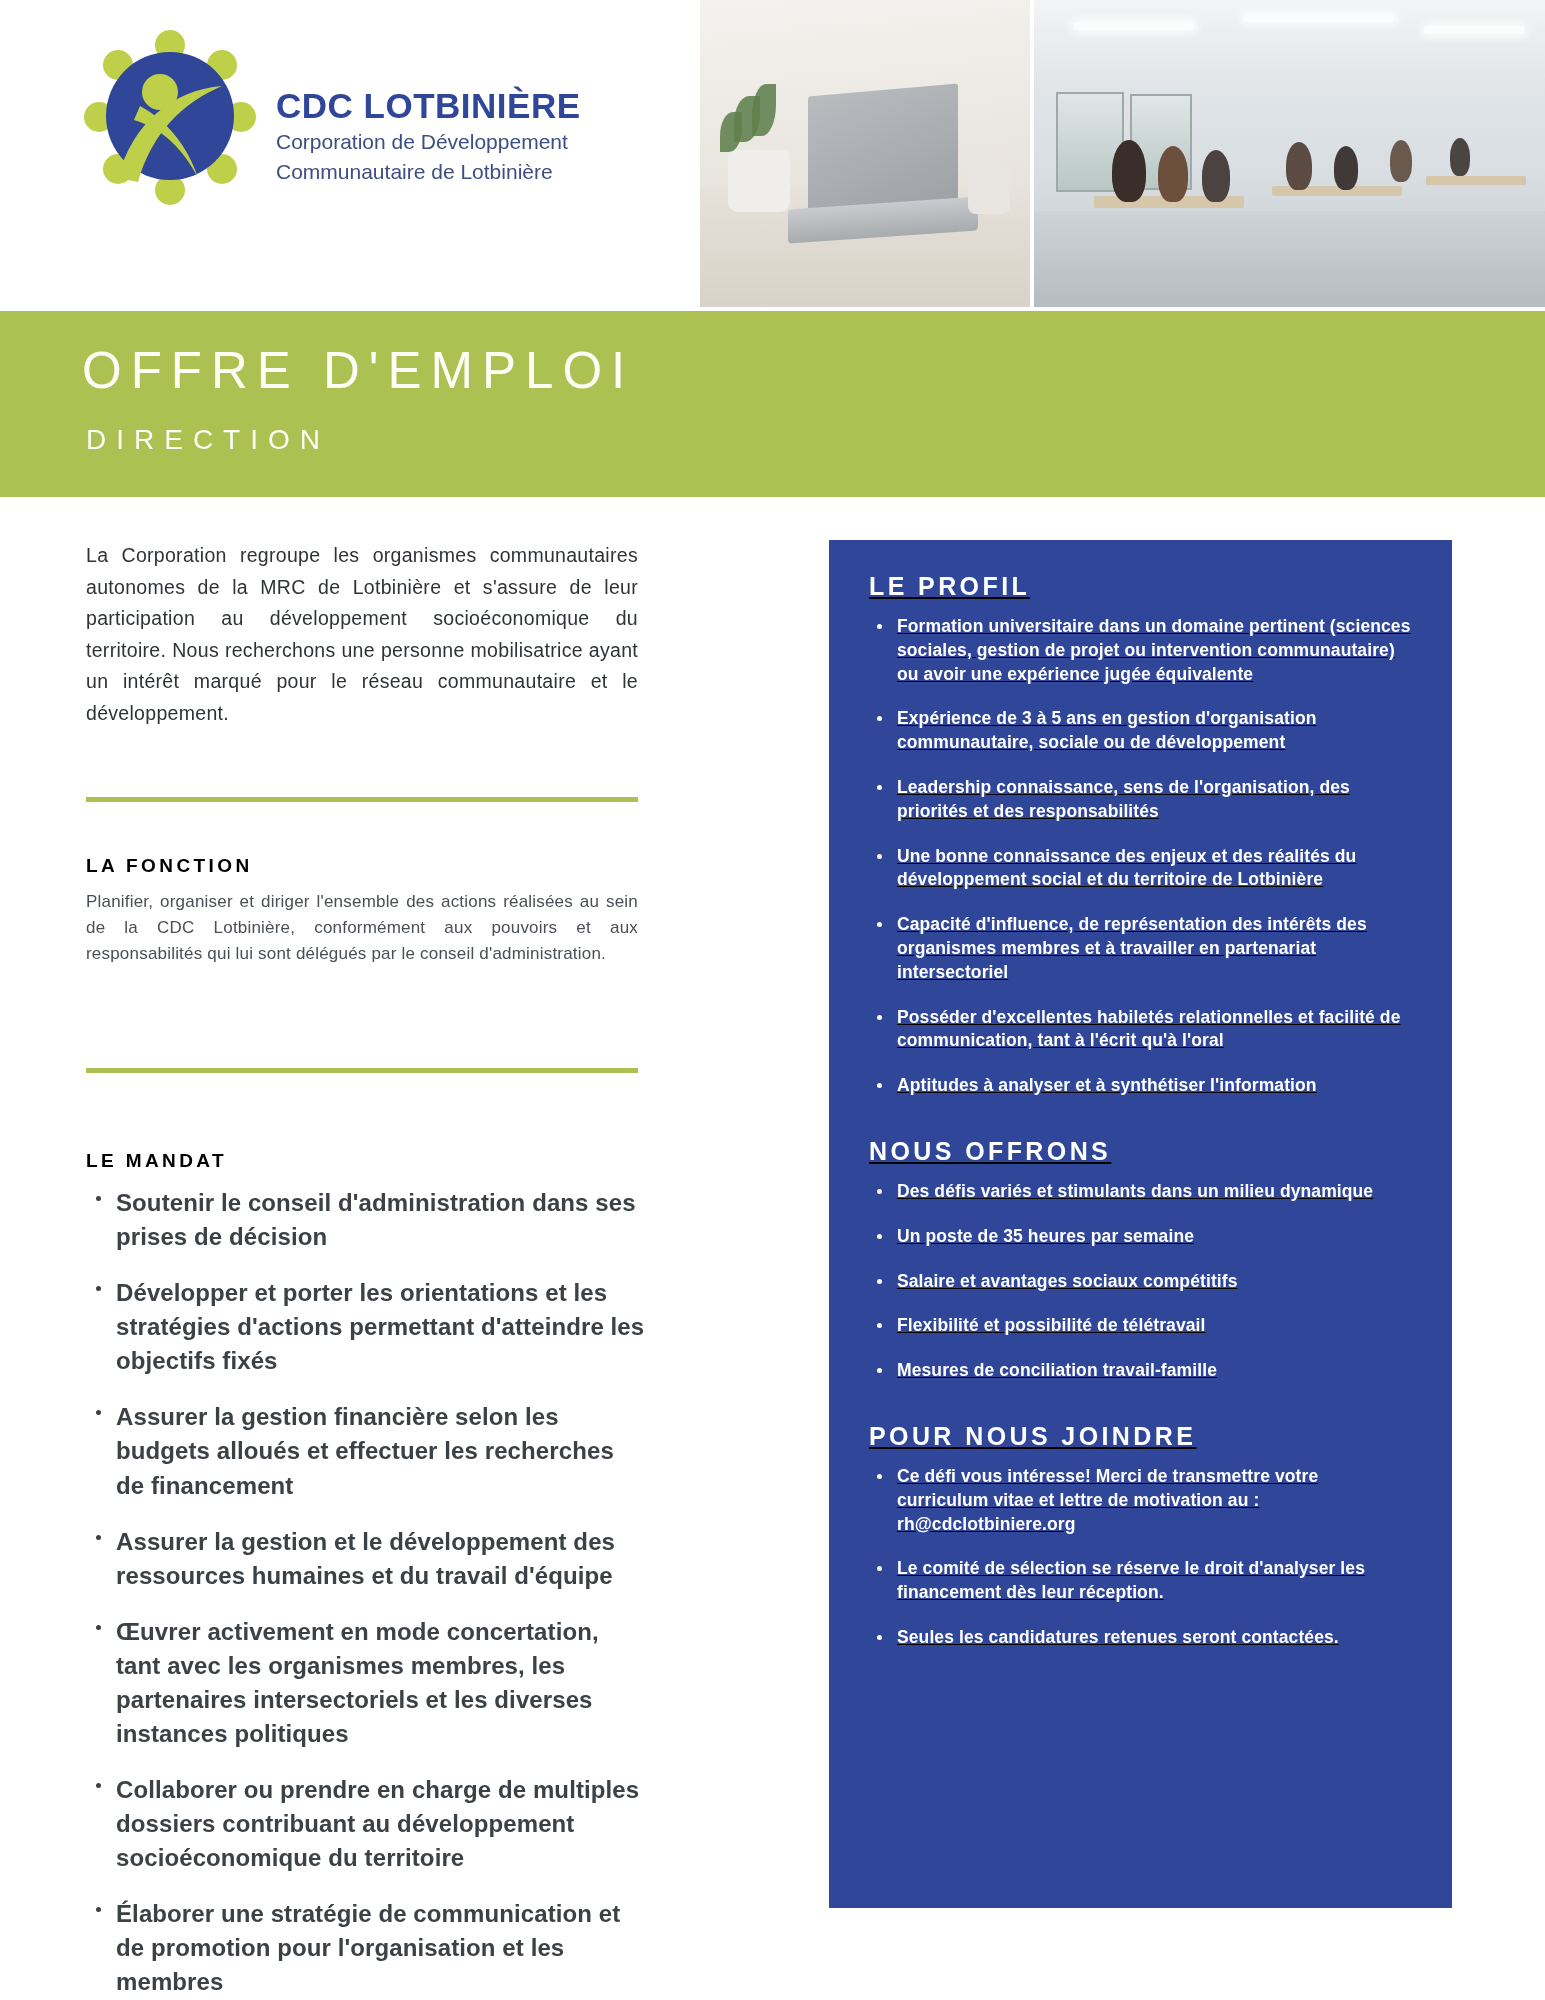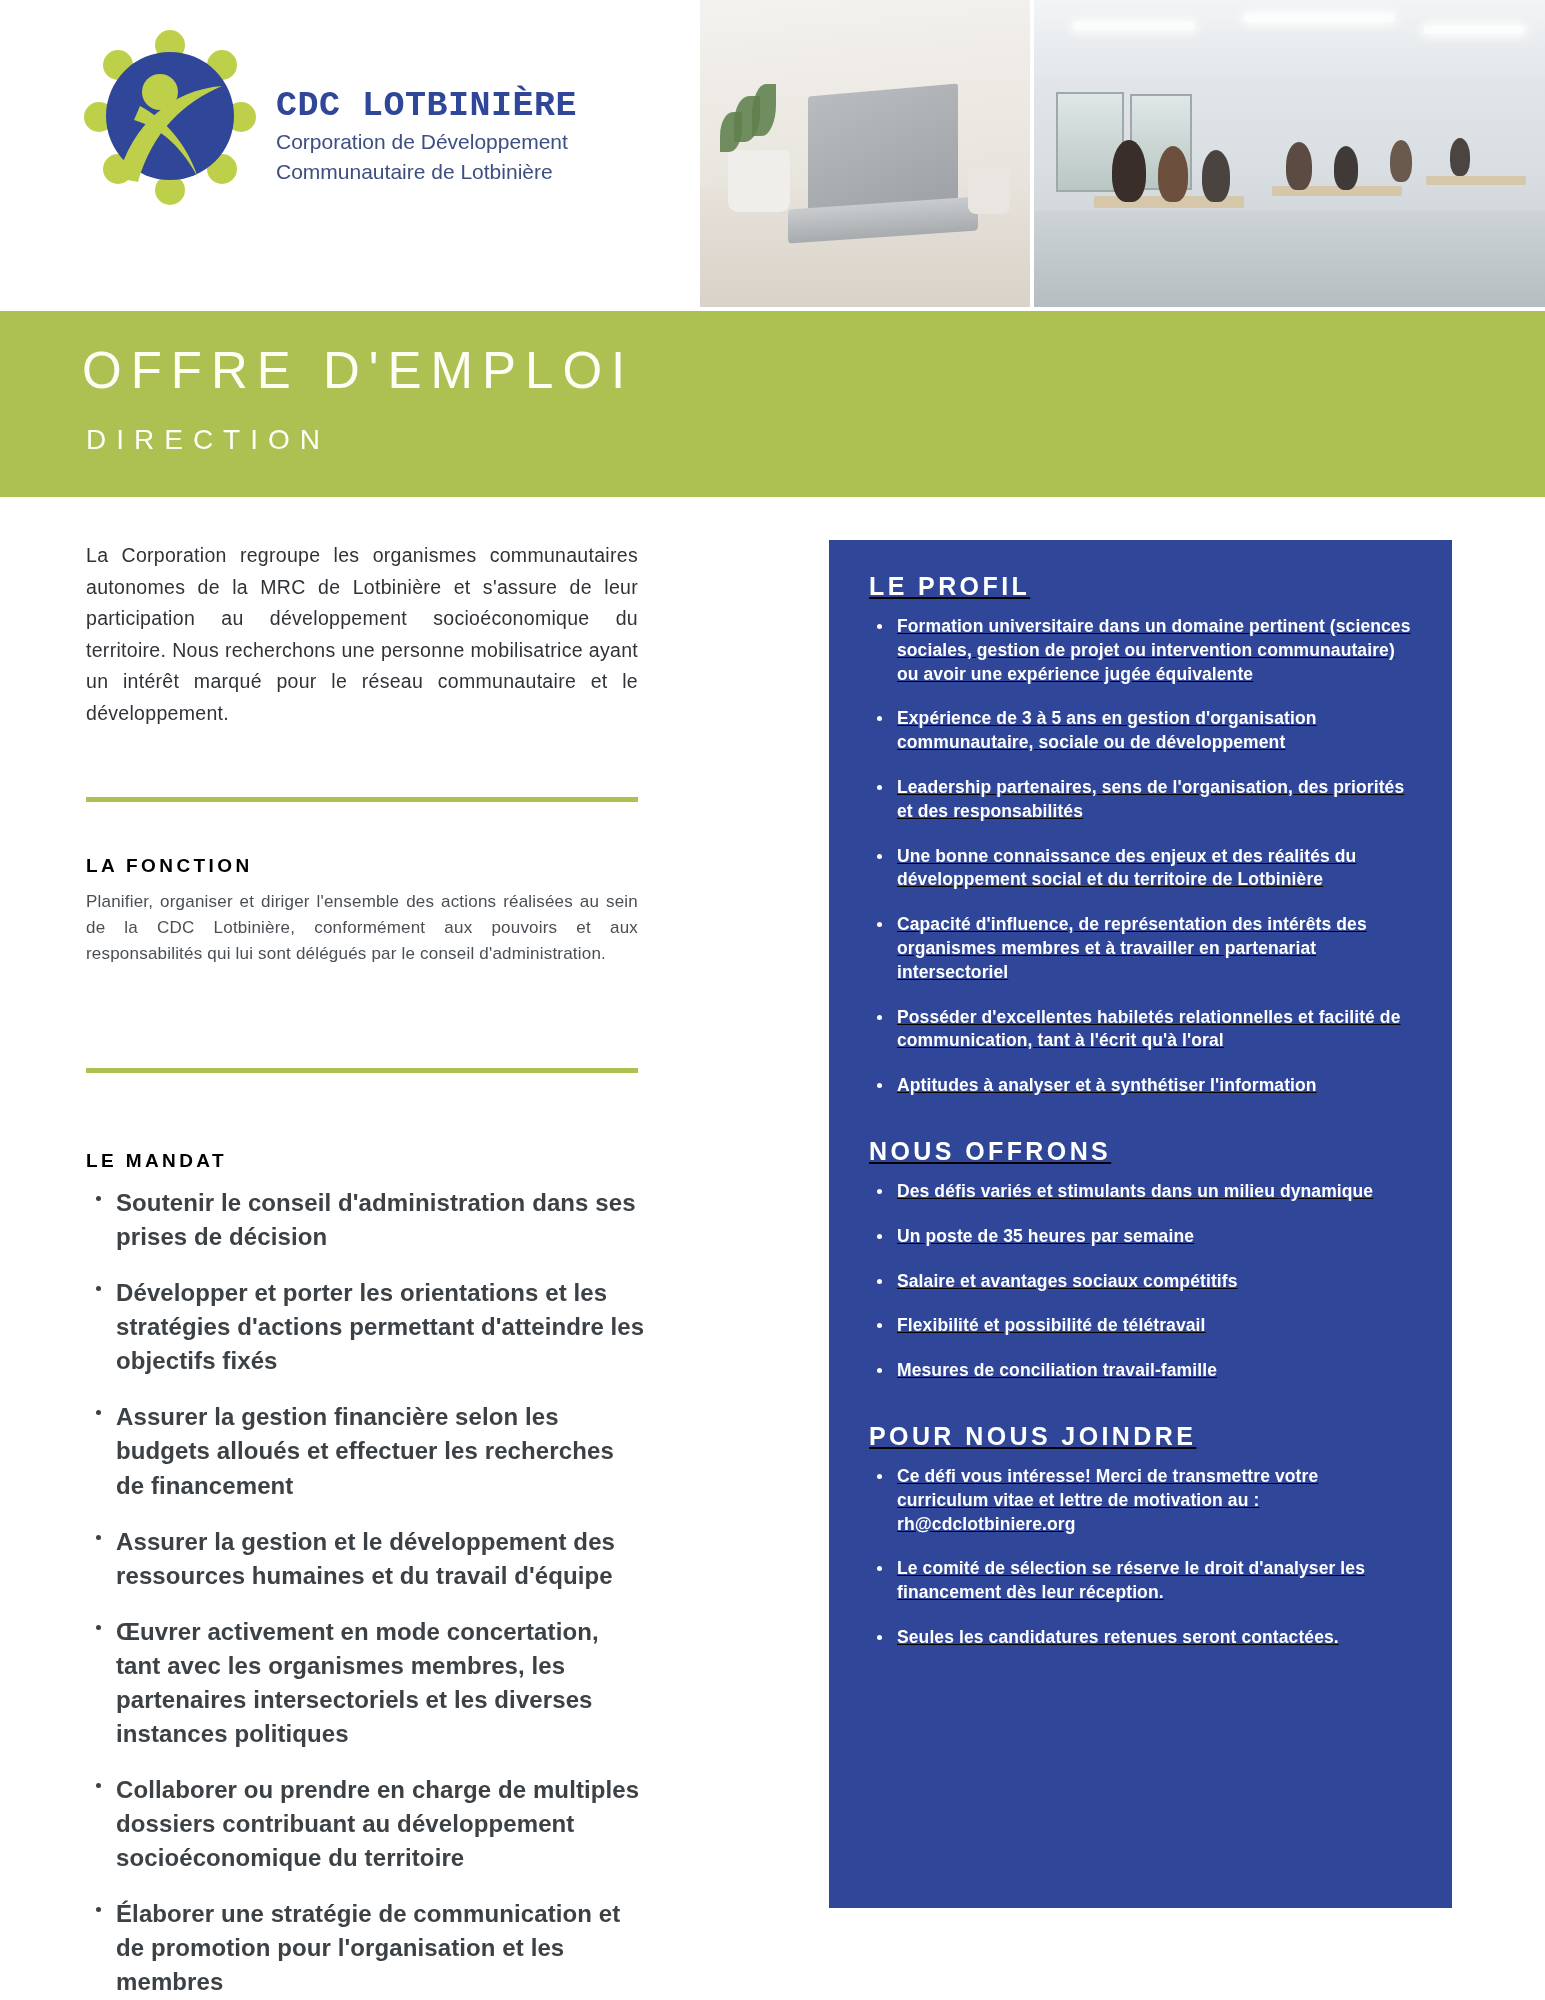--- a/index.html
+++ b/index.html
@@ -72,21 +72,21 @@
     width: 178px; height: 178px;
     z-index: 2;
   }
   .logo-text { padding-top: 40px; }
   .logo-title {
     font-size: 35px;
     font-weight: bold;
     color: #2f4699;
     letter-spacing: 0.5px;
     line-height: 1.05;
-    font-family: Liberation Mono, monospace;
+    font-family: Liberation Sans, sans-serif;
   }
   .logo-sub {
     font-size: 21px;
     color: #3d4f82;
     line-height: 1.25;
     margin-top: 4px;
     font-family: "Liberation Sans", sans-serif;
   }
 
   
@@ -390,21 +390,21 @@
     </ul>
 </div>
 
 <div class="blue-panel">
   <div class="panel-inner">
 
     <div class="sec-head-white">LE PROFIL</div>
     <ul class="panel-list">
         <li>Formation universitaire dans un domaine pertinent (sciences sociales, gestion de projet ou intervention communautaire) ou avoir une expérience jugée équivalente</li>
         <li>Expérience de 3 à 5 ans en gestion d'organisation communautaire, sociale ou de développement</li>
-        <li>Leadership partenaires, sens de l'organisation, des priorités et des responsabilités</li>
+        <li>Leadership connaissance, sens de l'organisation, des priorités et des responsabilités</li>
         <li>Une bonne connaissance des enjeux et des réalités du développement social et du territoire de Lotbinière</li>
         <li>Capacité d'influence, de représentation des intérêts des organismes membres et à travailler en partenariat intersectoriel</li>
         <li>Posséder d'excellentes habiletés relationnelles et facilité de communication, tant à l'écrit qu'à l'oral</li>
         <li>Aptitudes à analyser et à synthétiser l'information</li>
       </ul>
 
     <div class="gap-lg"></div>
     <div class="sec-head-white">NOUS OFFRONS</div>
     <ul class="panel-list">
         <li>Des défis variés et stimulants dans un milieu dynamique</li>

